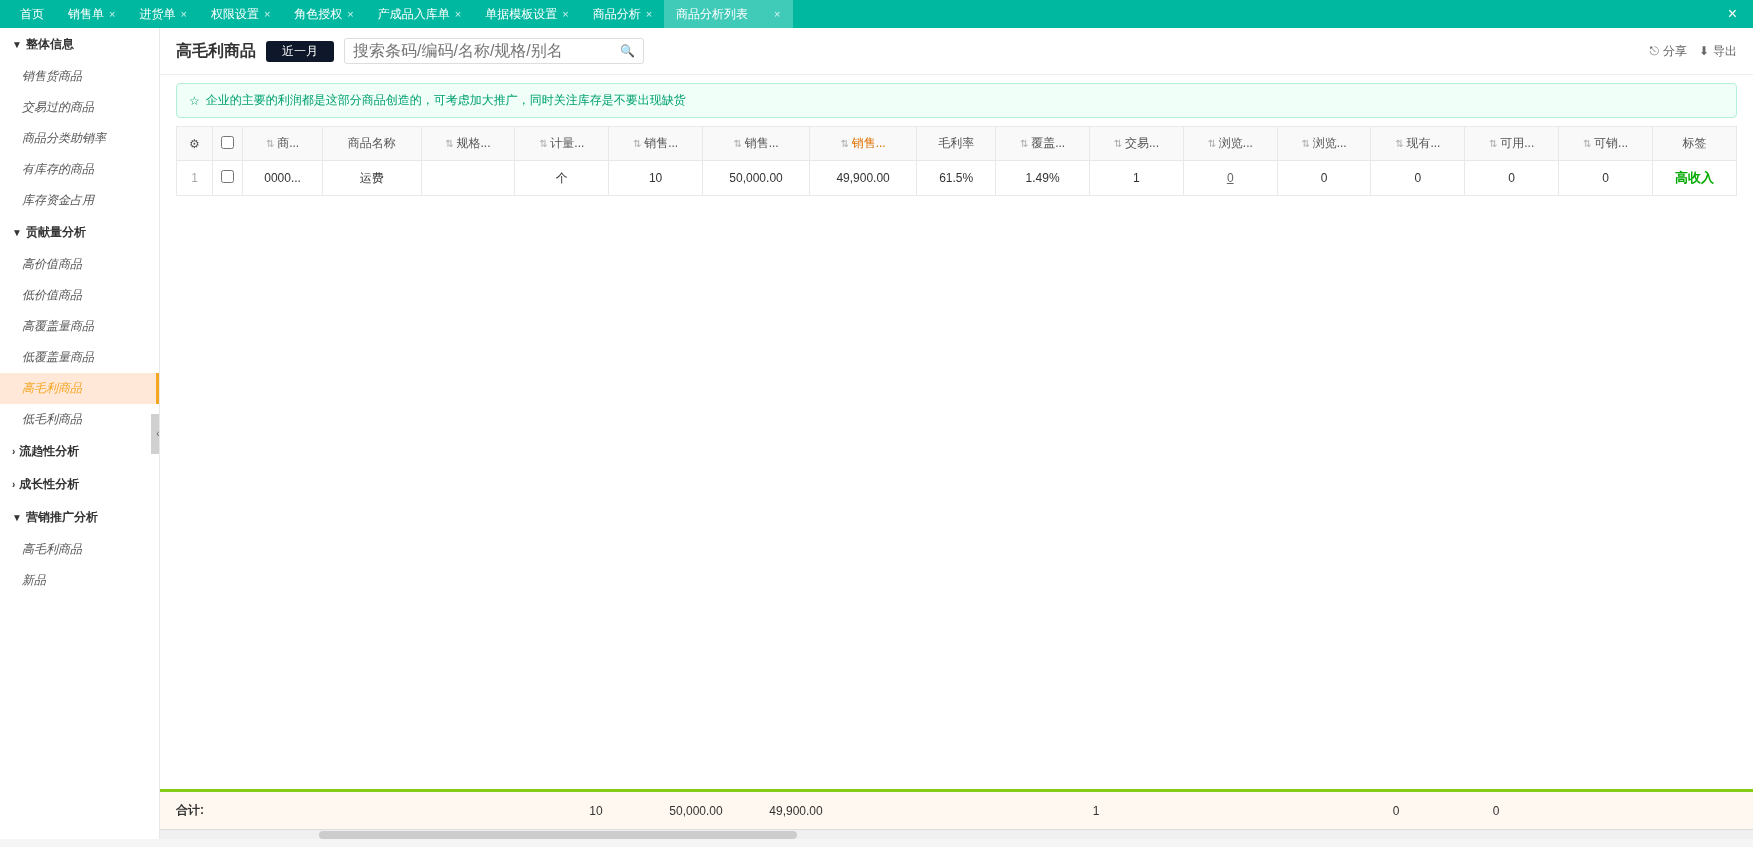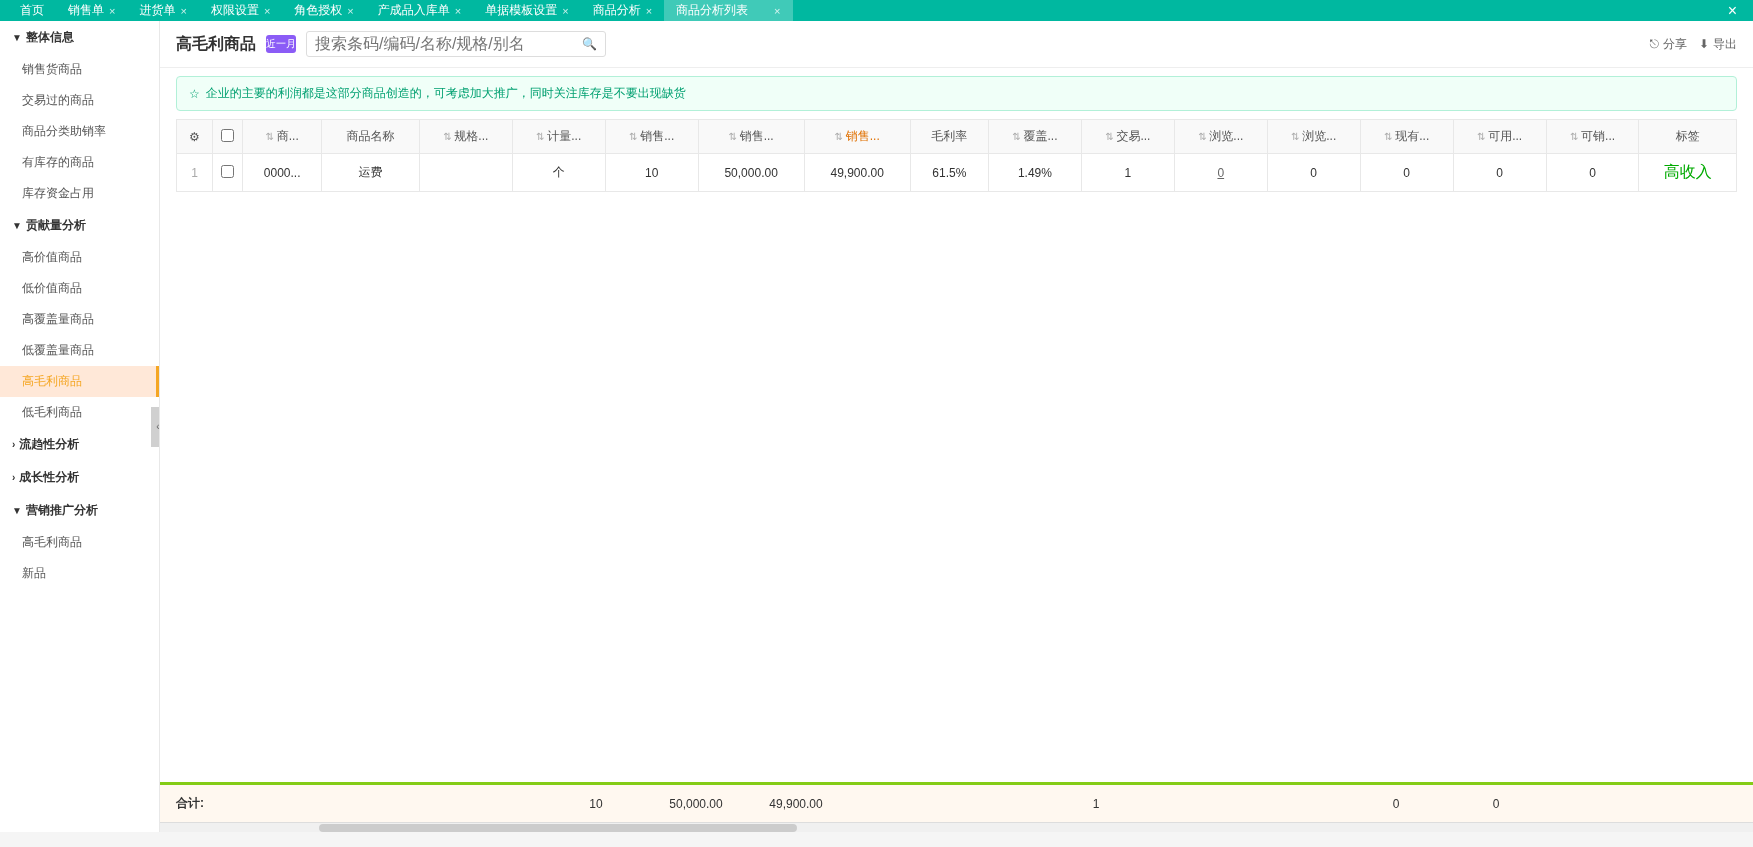--- a/index.html
+++ b/index.html
@@ -3,21 +3,21 @@
   <meta charset="utf-8">
   <style>
     * { box-sizing: border-box; margin: 0; padding: 0; font-family: 'Microsoft YaHei', Arial, sans-serif; font-size: 12px; }
     body { background: #f5f5f5; overflow: hidden; }
 
     
     .top-nav {
       background: #00b8a0;
       display: flex;
       align-items: center;
-      height: 21px;
+      height: 28px;
       padding: 0 8px;
       color: white;
     }
     .top-nav .nav-item {
       padding: 0 12px;
       height: 36px;
       display: flex;
       align-items: center;
       cursor: pointer;
       white-space: nowrap;
@@ -61,20 +61,21 @@
       cursor: pointer;
       display: flex;
       align-items: center;
     }
     .sidebar-group-title .arrow { margin-right: 4px; font-size: 10px; }
     .sidebar-item {
       padding: 7px 12px 7px 22px;
       color: #555;
       cursor: pointer;
       font-size: 12px;
+      font-style: italic;
     }
     .sidebar-item.active {
       background: #ffe8d8;
       color: #f5a623;
       border-right: 3px solid #f5a623;
     }
 
     
     .content {
       flex: 1;
@@ -91,25 +92,25 @@
       align-items: center;
       gap: 10px;
       border-bottom: 1px solid #eee;
     }
     .content-title {
       font-size: 16px;
       font-weight: bold;
       color: #333;
     }
     .time-filter {
-      background: #8b5cf6;
+      background: #0f172a;
       color: white;
-      padding: 2px 0;
+      padding: 2px 16px;
       border-radius: 3px;
-      font-size: 10px;
+      font-size: 12px;
       cursor: pointer;
     }
     .search-box {
       display: flex;
       align-items: center;
       border: 1px solid #ddd;
       border-radius: 3px;
       padding: 3px 8px;
       flex: 1;
       max-width: 300px;
@@ -184,22 +185,22 @@
     .col-sort {
       cursor: pointer;
     }
     .col-sort::before {
       content: '⇅ ';
       color: #aaa;
       font-size: 10px;
     }
     .tag-high-income {
       color: #00aa00;
-      font-weight: normal;
-      font-size: 16px;
+      font-weight: bold;
+      font-size: 13px;
     }
     .link-text {
       color: #666;
       text-decoration: underline;
       cursor: pointer;
     }
 
     
     .table-footer {
       padding: 10px 16px;

